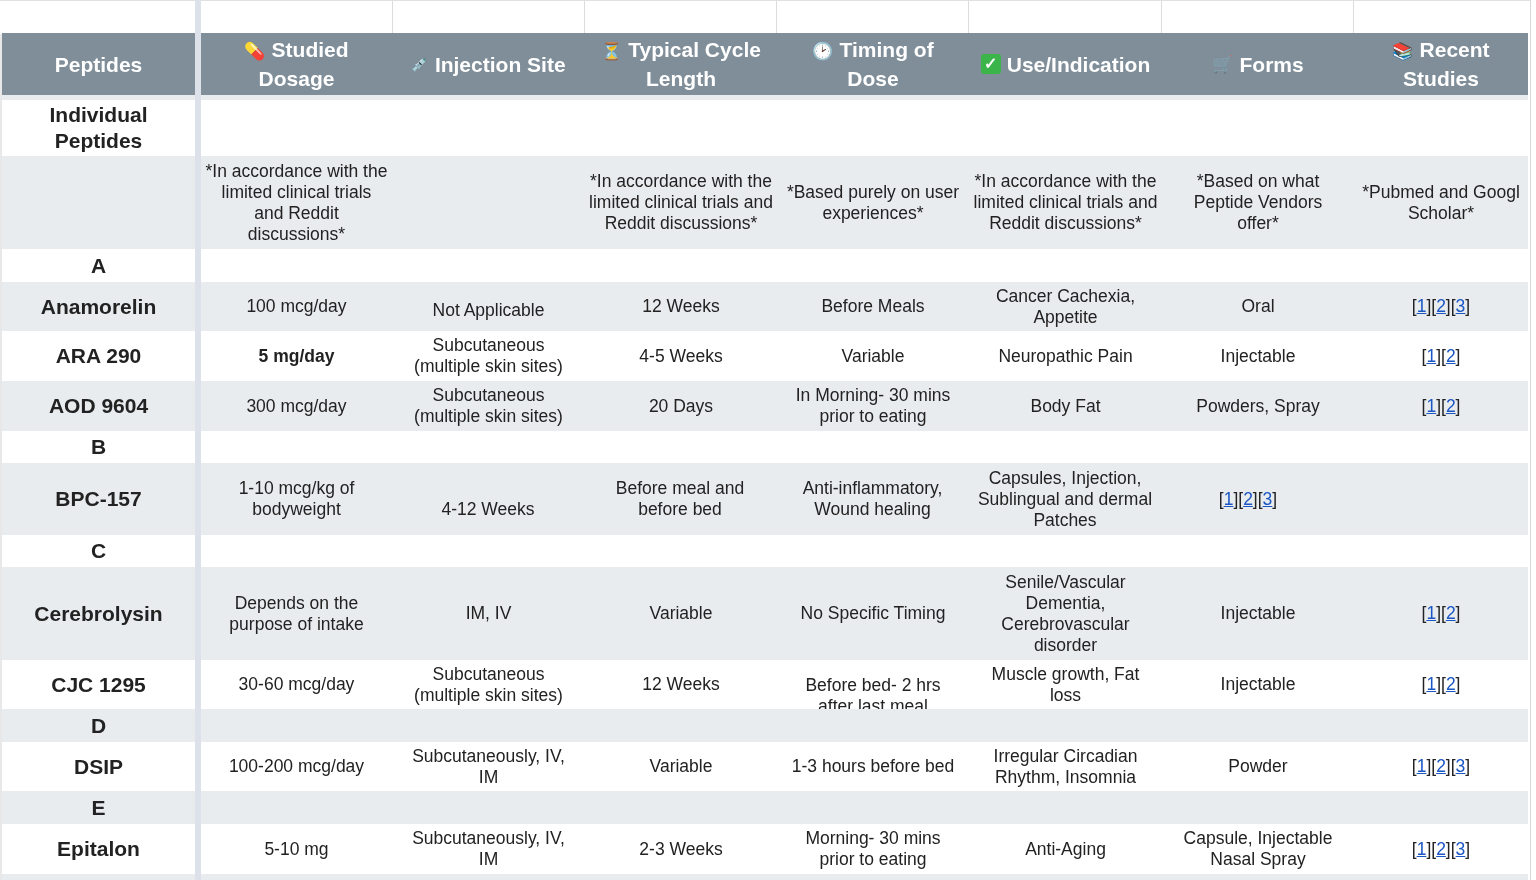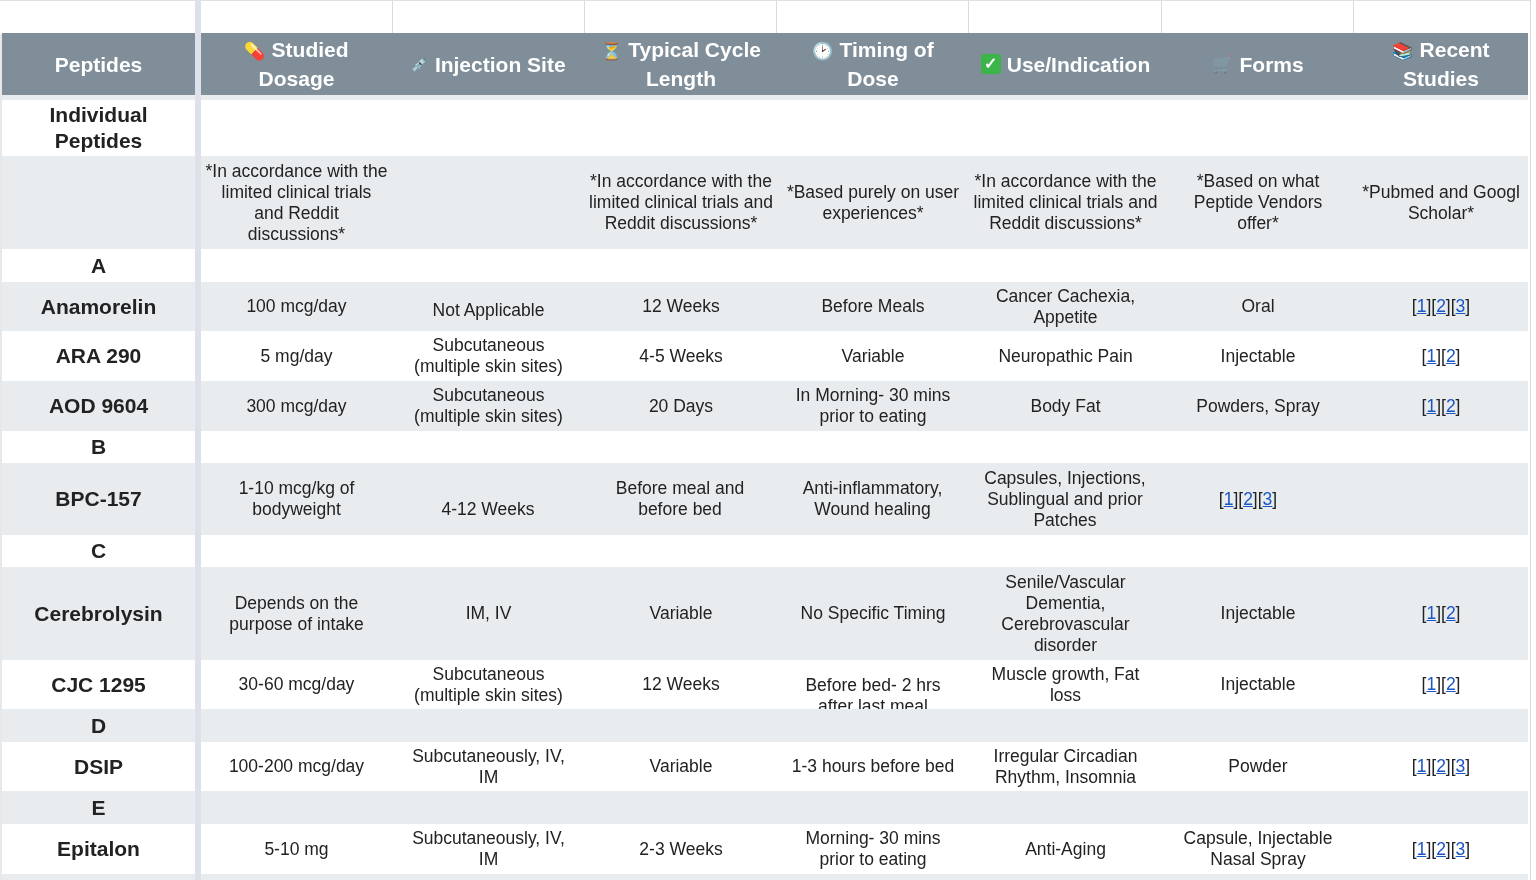--- a/index.html
+++ b/index.html
@@ -159,21 +159,21 @@
           <span class="br">]</span>
           <span class="br"> [</span>
           <a>3</a>
           <span class="br">]</span>
         </div>
       </div>
       <div class="row w" style="top: 231px; height: 50px;">
         <div class="cell c0 name">ARA 290</div>
         <div class="div"></div>
         <div class="cell c1">
-          <span style="max-width: 150px;">5 mg/day</span>
+          <span style="max-width: 150px; font-weight: bold;">5 mg/day</span>
         </div>
         <div class="cell c2">
           <span style="max-width: 175px;">Subcutaneous (multiple skin sites)</span>
         </div>
         <div class="cell c3">
           <span style="max-width: 175px;">4-5 Weeks</span>
         </div>
         <div class="cell c4">
           <span style="max-width: 175px;">Variable</span>
         </div>
@@ -242,21 +242,21 @@
         <div class="cell c3">
           <span style="max-width: 175px; margin-top: 20px;">4-12 Weeks</span>
         </div>
         <div class="cell c4">
           <span style="max-width: 175px;">Before meal and before bed</span>
         </div>
         <div class="cell c5">
           <span style="max-width: 165px;">Anti-inflammatory, Wound healing</span>
         </div>
         <div class="cell c6">
-          <span style="max-width: 180px;">Capsules, Injections, Sublingual and prior Patches</span>
+          <span style="max-width: 180px;">Capsules, Injection, Sublingual and dermal Patches</span>
         </div>
         <div class="cell c7 cite">
           <span class="br">[</span>
           <a>1</a>
           <span class="br">]</span>
           <span class="br"> [</span>
           <a>2</a>
           <span class="br">]</span>
           <span class="br"> [</span>
           <a>3</a>

